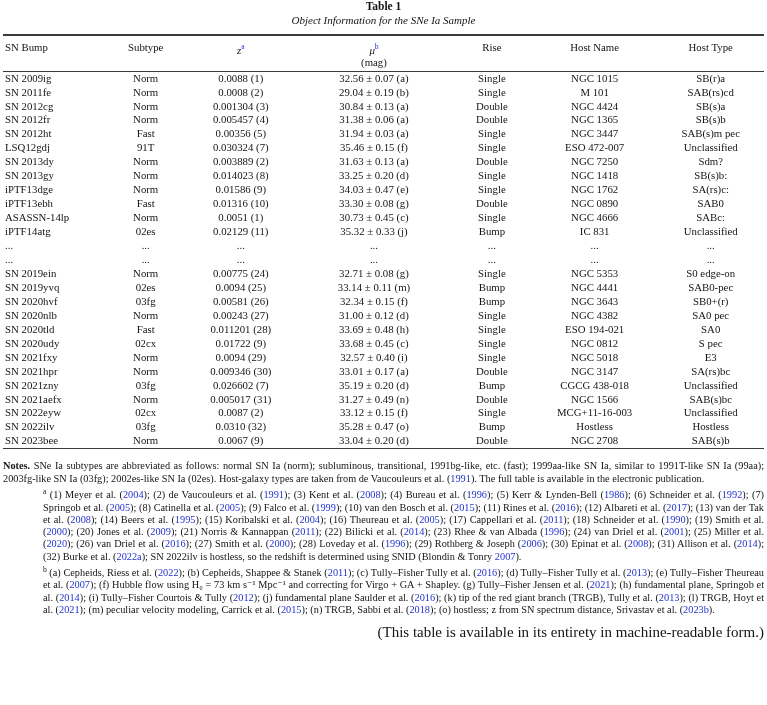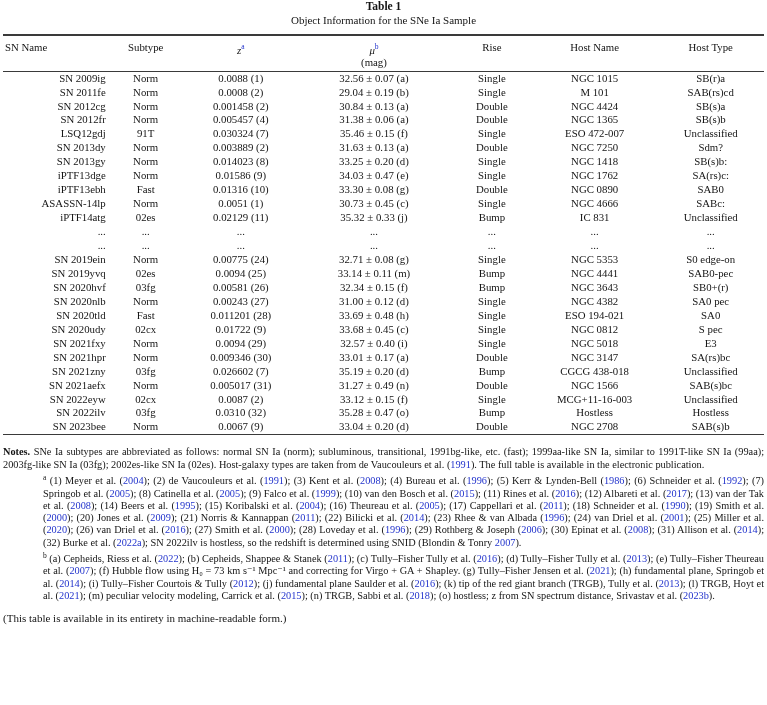--- a/index.html
+++ b/index.html
@@ -7,48 +7,48 @@
   html,body { margin:0; padding:0; }
   body {
     width:767px; height:705px; background:#ffffff; color:var(--ink);
     font-family:"Liberation Serif","DejaVu Serif",serif;
     -webkit-font-smoothing:antialiased;
   }
   .page { padding:0 3px 0 3px; }
 
   .caption { text-align:center; }
   .caption .t1 { font-weight:bold; font-size:11.5px; line-height:13px; }
-  .caption .t2 { font-size:11px; line-height:14px; margin-bottom:7px; }
+  .caption .t2 { font-size:11px; line-height:14px; margin-bottom:7px;font-style:italic; }
 
   .rule-double { height:2px; border-top:1px solid var(--rule); border-bottom:1px solid var(--rule); }
 
   table.data { width:100%; border-collapse:collapse; table-layout:fixed; border-bottom:1px solid var(--rule); }
   table.data thead th {
     font-weight:normal; font-size:10.8px; vertical-align:top;
     padding:5px 0 2px 0; line-height:12.5px;
     border-bottom:1px solid var(--rule);
   }
   table.data thead th.c-left { text-align:left; padding-left:2px; }
   .it { font-style:italic; }
   sup.hdr-sup { color:var(--link); font-size:7.5px; }
   sup.fn-sup { font-size:7.5px; }
   .unit { display:block; font-style:normal; }
 
   table.data tbody td {
     font-size:10.8px; height:13.95px; line-height:13.95px; padding:0;
     text-align:center; white-space:nowrap; overflow:hidden;
   }
-  table.data tbody td.c-left { text-align:right; padding-left:2px;margin-left:43px; }
+  table.data tbody td.c-left { text-align:left; padding-left:2px;margin-left:43px; }
 
   .notes { font-size:10.3px; line-height:12.25px; text-align:justify; margin-top:11px; }
   .notes p { margin:0; }
   .notes p.fn { margin-top:1px;margin-left:40px; }
   .notes b { font-weight:bold; }
   .lk { color:var(--link); }
-  .avail { font-size:11px; line-height:12.25px; margin-top:10px; text-align:left; }
+  .avail { font-size:15px; line-height:12.25px; margin-top:10px; text-align:right; }
 </style>
 </head>
 <body>
 
 <div class="page">
 
   <div class="caption">
     <div class="t1">Table 1</div>
     <div class="t2">Object Information for the SNe Ia Sample</div>
   </div>
@@ -60,21 +60,21 @@
       <col style="width:13.5%">
         <col style="width:10.5%">
         <col style="width:14.5%">
       <col style="width:20.5%">
         <col style="width:10.5%">
         <col style="width:16.5%">
       <col style="width:14%">
     </colgroup>
     <thead>
       <tr>
-        <th class="c-left"><span>SN Name</span></th>
+        <th class="c-left"><span>SN Bump</span></th>
         <th><span>Subtype</span></th>
         <th><span class="it">z</span><sup class="hdr-sup">a</sup></th>
         <th><span class="it">μ</span><sup class="hdr-sup">b</sup><span class="unit">(mag)</span></th>
         <th><span>Rise</span></th>
         <th><span>Host Name</span></th>
         <th><span>Host Type</span></th>
       </tr>
     </thead>
     <tbody>
         <tr>
@@ -91,34 +91,43 @@
           <td>Norm</td>
           <td>0.0008 (2)</td>
           <td>29.04 ± 0.19 (b)</td>
           <td>Single</td>
           <td>M 101</td>
           <td>SAB(rs)cd</td>
         </tr>
         <tr>
           <td class="c-left">SN 2012cg</td>
           <td>Norm</td>
-          <td>0.001458 (2)</td>
+          <td>0.001304 (3)</td>
           <td>30.84 ± 0.13 (a)</td>
           <td>Double</td>
           <td>NGC 4424</td>
           <td>SB(s)a</td>
         </tr>
         <tr>
           <td class="c-left">SN 2012fr</td>
           <td>Norm</td>
           <td>0.005457 (4)</td>
           <td>31.38 ± 0.06 (a)</td>
           <td>Double</td>
           <td>NGC 1365</td>
           <td>SB(s)b</td>
+        </tr>
+        <tr>
+          <td class="c-left">SN 2012ht</td>
+          <td>Fast</td>
+          <td>0.00356 (5)</td>
+          <td>31.94 ± 0.03 (a)</td>
+          <td>Single</td>
+          <td>NGC 3447</td>
+          <td>SAB(s)m pec</td>
         </tr>
         <tr>
           <td class="c-left">LSQ12gdj</td>
           <td>91T</td>
           <td>0.030324 (7)</td>
           <td>35.46 ± 0.15 (f)</td>
           <td>Single</td>
           <td>ESO 472-007</td>
           <td>Unclassified</td>
         </tr>

